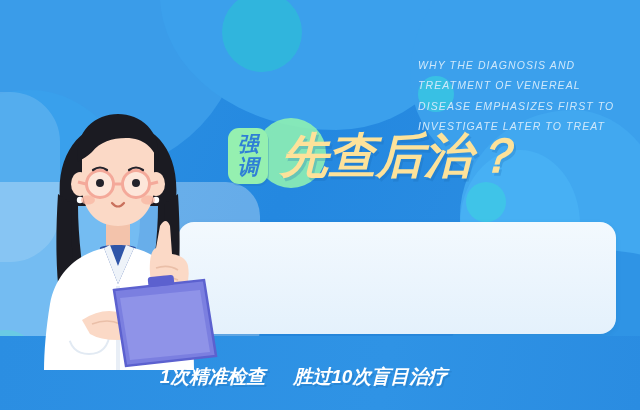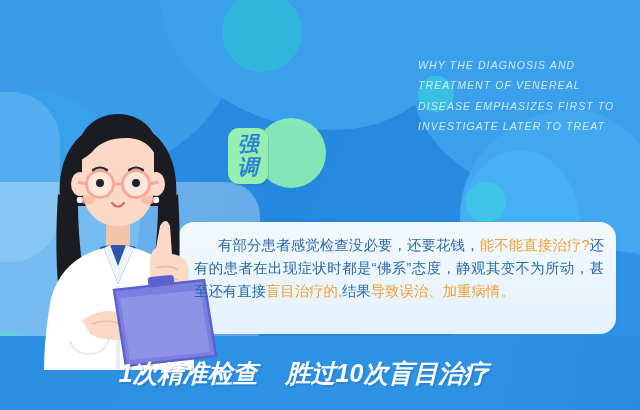--- a/index.html
+++ b/index.html
@@ -126,21 +126,21 @@
 
   
   .bottom-banner {
     position:absolute; left:0; bottom:0; width:640px; height:74px;
     background:linear-gradient(100deg,#2b8ee2 0%,#2f93e5 60%,#2a8ce1 100%);
     z-index:9;
   }
   .banner-text {
     position:absolute; left:0; bottom:20px; width:583px;
     text-align:center;
-    font-size:25px; font-weight:bold; font-style:italic;
+    font-size:19px; font-weight:bold; font-style:italic;
     color:#ffffff; letter-spacing:0px;
     text-shadow:2px 2px 0 rgba(25,105,175,.30);
     z-index:15;
     padding-left:24px;
   }
   .banner-gap { display:inline-block; width:28px; }
 
   
   .doctor { position:absolute; left:8px; top:108px; width:240px; height:262px; z-index:11; }
 </style>
@@ -223,20 +223,20 @@
   </svg>
 
 
   <div class="eng-sub">WHY THE DIAGNOSIS AND TREATMENT OF VENEREAL DISEASE EMPHASIZES FIRST TO INVESTIGATE LATER TO TREAT</div>
 
   <div class="line2">
     <div class="badge">
       <span>强</span>
       <span>调</span>
     </div>
+    <div class="yellow-head">先查后治？</div>
   </div>
 
-  <div class="bodytext"><span>有部分患者感觉检查没必要，还要花钱，</span><span class="hl">能不能直接治疗?</span><span>还有的患者在出现症状时都是“佛系”态度，静观其变不为所动，甚至还有直接</span><span class="hl">盲目治疗的,</span><span>结果</span><span class="hl">导致误治、加重病情。</span></div>
 
   <div class="bottom-banner"></div>
   <div class="banner-text"><span>1次精准检查</span><span class="banner-gap"></span><span>胜过10次盲目治疗</span></div>
 
 </div>
 
 </body></html>

